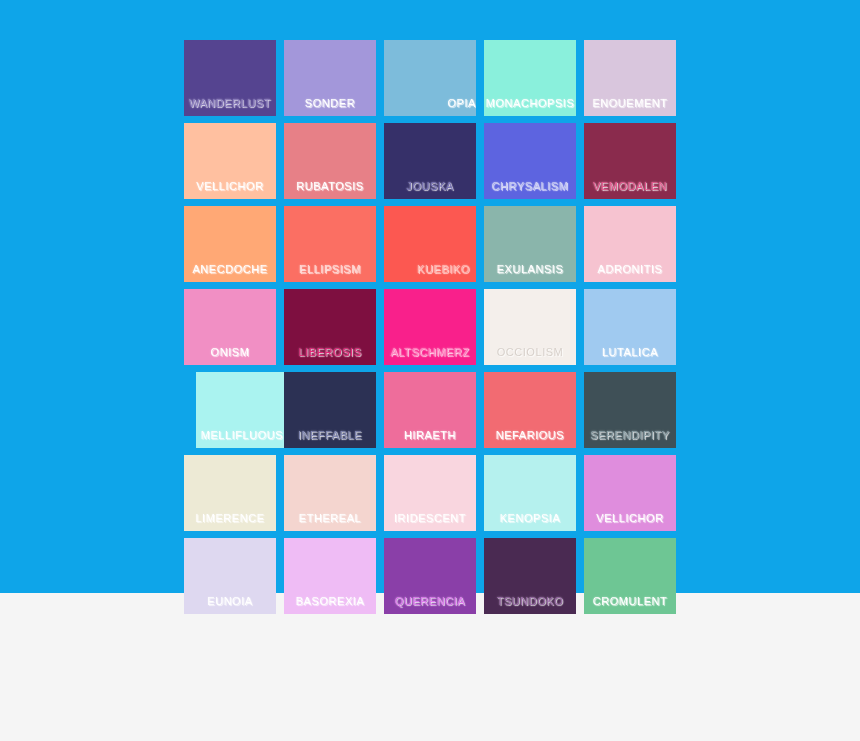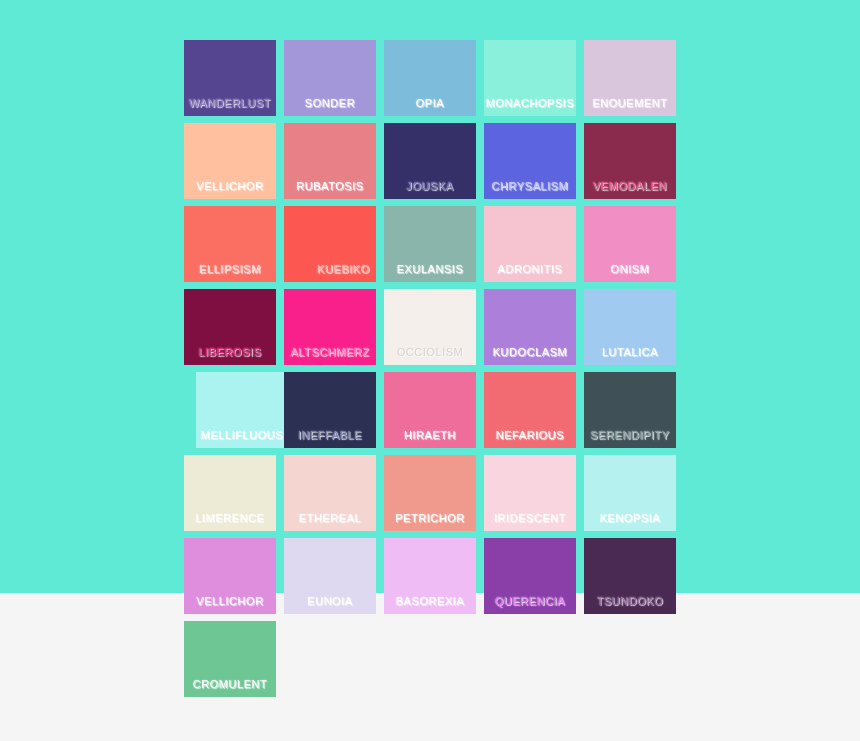--- a/index.html
+++ b/index.html
@@ -10,21 +10,21 @@
     width: 860px;
     height: 741px;
     overflow: hidden;
     background: #f5f5f5;
     font-family: "Liberation Sans", sans-serif;
   }
   #page-root {
     position: relative;
     width: 860px;
     height: 593px;
-    background: #5eead4;
+    background: #0ea5e9;
   }
   #swatch-grid {
     position: absolute;
     left: 184px;
     top: 40px;
     width: 492px;
     display: grid;
     grid-template-columns: repeat(5, 92px);
     grid-template-rows: repeat(8, 76px);
     column-gap: 8px;
@@ -59,21 +59,21 @@
 
 <div id="page-root">
   <div id="swatch-grid">
       <div class="swatch" style="background: rgb(85, 68, 144);">
         <span class="swatch-label" style="color: rgb(141, 127, 192);">WANDERLUST</span>
       </div>
       <div class="swatch" style="background: rgb(163, 151, 218);">
         <span class="swatch-label" style="color: rgb(255, 255, 255);">SONDER</span>
       </div>
       <div class="swatch" style="background: rgb(125, 188, 219);">
-        <span class="swatch-label" style="color: rgb(255, 255, 255);">OPIA</span>
+        <span class="swatch-label" style="color: rgb(255, 255, 255); text-align: right;">OPIA</span>
       </div>
       <div class="swatch" style="background: rgb(138, 240, 220);">
         <span class="swatch-label" style="color: rgb(255, 255, 255);">MONACHOPSIS</span>
       </div>
       <div class="swatch" style="background: rgb(217, 198, 221);">
         <span class="swatch-label" style="color: rgb(255, 255, 255);">ENOUEMENT</span>
       </div>
       <div class="swatch" style="background: rgb(255, 192, 160);">
         <span class="swatch-label" style="color: rgb(255, 255, 255);">VELLICHOR</span>
       </div>
@@ -81,20 +81,23 @@
         <span class="swatch-label" style="color: rgb(255, 255, 255);">RUBATOSIS</span>
       </div>
       <div class="swatch" style="background: rgb(54, 48, 105); padding-left: 36px;">
         <span class="swatch-label" style="color: rgb(122, 116, 184);">JOUSKA</span>
       </div>
       <div class="swatch" style="background: rgb(93, 100, 224);">
         <span class="swatch-label" style="color: rgb(200, 203, 243);">CHRYSALISM</span>
       </div>
       <div class="swatch" style="background: rgb(138, 43, 77);">
         <span class="swatch-label" style="color: rgb(232, 85, 142);">VEMODALEN</span>
+      </div>
+      <div class="swatch" style="background: rgb(255, 168, 117);">
+        <span class="swatch-label" style="color: rgb(255, 255, 255);">ANECDOCHE</span>
       </div>
       <div class="swatch" style="background: rgb(251, 111, 99);">
         <span class="swatch-label" style="color: rgb(255, 215, 210);">ELLIPSISM</span>
       </div>
       <div class="swatch" style="background: rgb(252, 88, 81);">
         <span class="swatch-label" style="color: rgb(255, 182, 174); padding-left: 27px;">KUEBIKO</span>
       </div>
       <div class="swatch" style="background: rgb(138, 181, 171);">
         <span class="swatch-label" style="color: rgb(255, 255, 255);">EXULANSIS</span>
       </div>
@@ -106,23 +109,20 @@
       </div>
       <div class="swatch" style="background: rgb(126, 15, 64);">
         <span class="swatch-label" style="color: rgb(230, 38, 122);">LIBEROSIS</span>
       </div>
       <div class="swatch" style="background: rgb(249, 32, 139);">
         <span class="swatch-label" style="color: rgb(255, 135, 193);">ALTSCHMERZ</span>
       </div>
       <div class="swatch" style="background: rgb(244, 239, 235);">
         <span class="swatch-label" style="color: rgb(215, 208, 202);">OCCIOLISM</span>
       </div>
-      <div class="swatch" style="background: rgb(171, 127, 218);">
-        <span class="swatch-label" style="color: rgb(255, 255, 255);">KUDOCLASM</span>
-      </div>
       <div class="swatch" style="background: rgb(160, 202, 240);">
         <span class="swatch-label" style="color: rgb(255, 255, 255);">LUTALICA</span>
       </div>
       <div class="swatch" style="background: rgb(170, 243, 240); margin-left: 12px;">
         <span class="swatch-label" style="color: rgb(255, 255, 255);">MELLIFLUOUS</span>
       </div>
       <div class="swatch" style="background: rgb(44, 49, 84);">
         <span class="swatch-label" style="color: rgb(130, 136, 180);">INEFFABLE</span>
       </div>
       <div class="swatch" style="background: rgb(238, 109, 155);">
@@ -132,23 +132,20 @@
         <span class="swatch-label" style="color: rgb(255, 255, 255);">NEFARIOUS</span>
       </div>
       <div class="swatch" style="background: rgb(63, 80, 87);">
         <span class="swatch-label" style="color: rgb(139, 160, 167);">SERENDIPITY</span>
       </div>
       <div class="swatch" style="background: rgb(237, 234, 213);">
         <span class="swatch-label" style="color: rgb(255, 255, 255);">LIMERENCE</span>
       </div>
       <div class="swatch" style="background: rgb(244, 213, 207);">
         <span class="swatch-label" style="color: rgb(255, 255, 255); margin-top: 48px;">ETHEREAL</span>
-      </div>
-      <div class="swatch" style="background: rgb(240, 153, 141);">
-        <span class="swatch-label" style="color: rgb(255, 255, 255);">PETRICHOR</span>
       </div>
       <div class="swatch" style="background: rgb(249, 214, 223);">
         <span class="swatch-label" style="color: rgb(255, 255, 255);">IRIDESCENT</span>
       </div>
       <div class="swatch" style="background: rgb(181, 241, 238);">
         <span class="swatch-label" style="color: rgb(255, 255, 255);">KENOPSIA</span>
       </div>
       <div class="swatch" style="background: rgb(223, 141, 221);">
         <span class="swatch-label" style="color: rgb(255, 255, 255);">VELLICHOR</span>
       </div>

